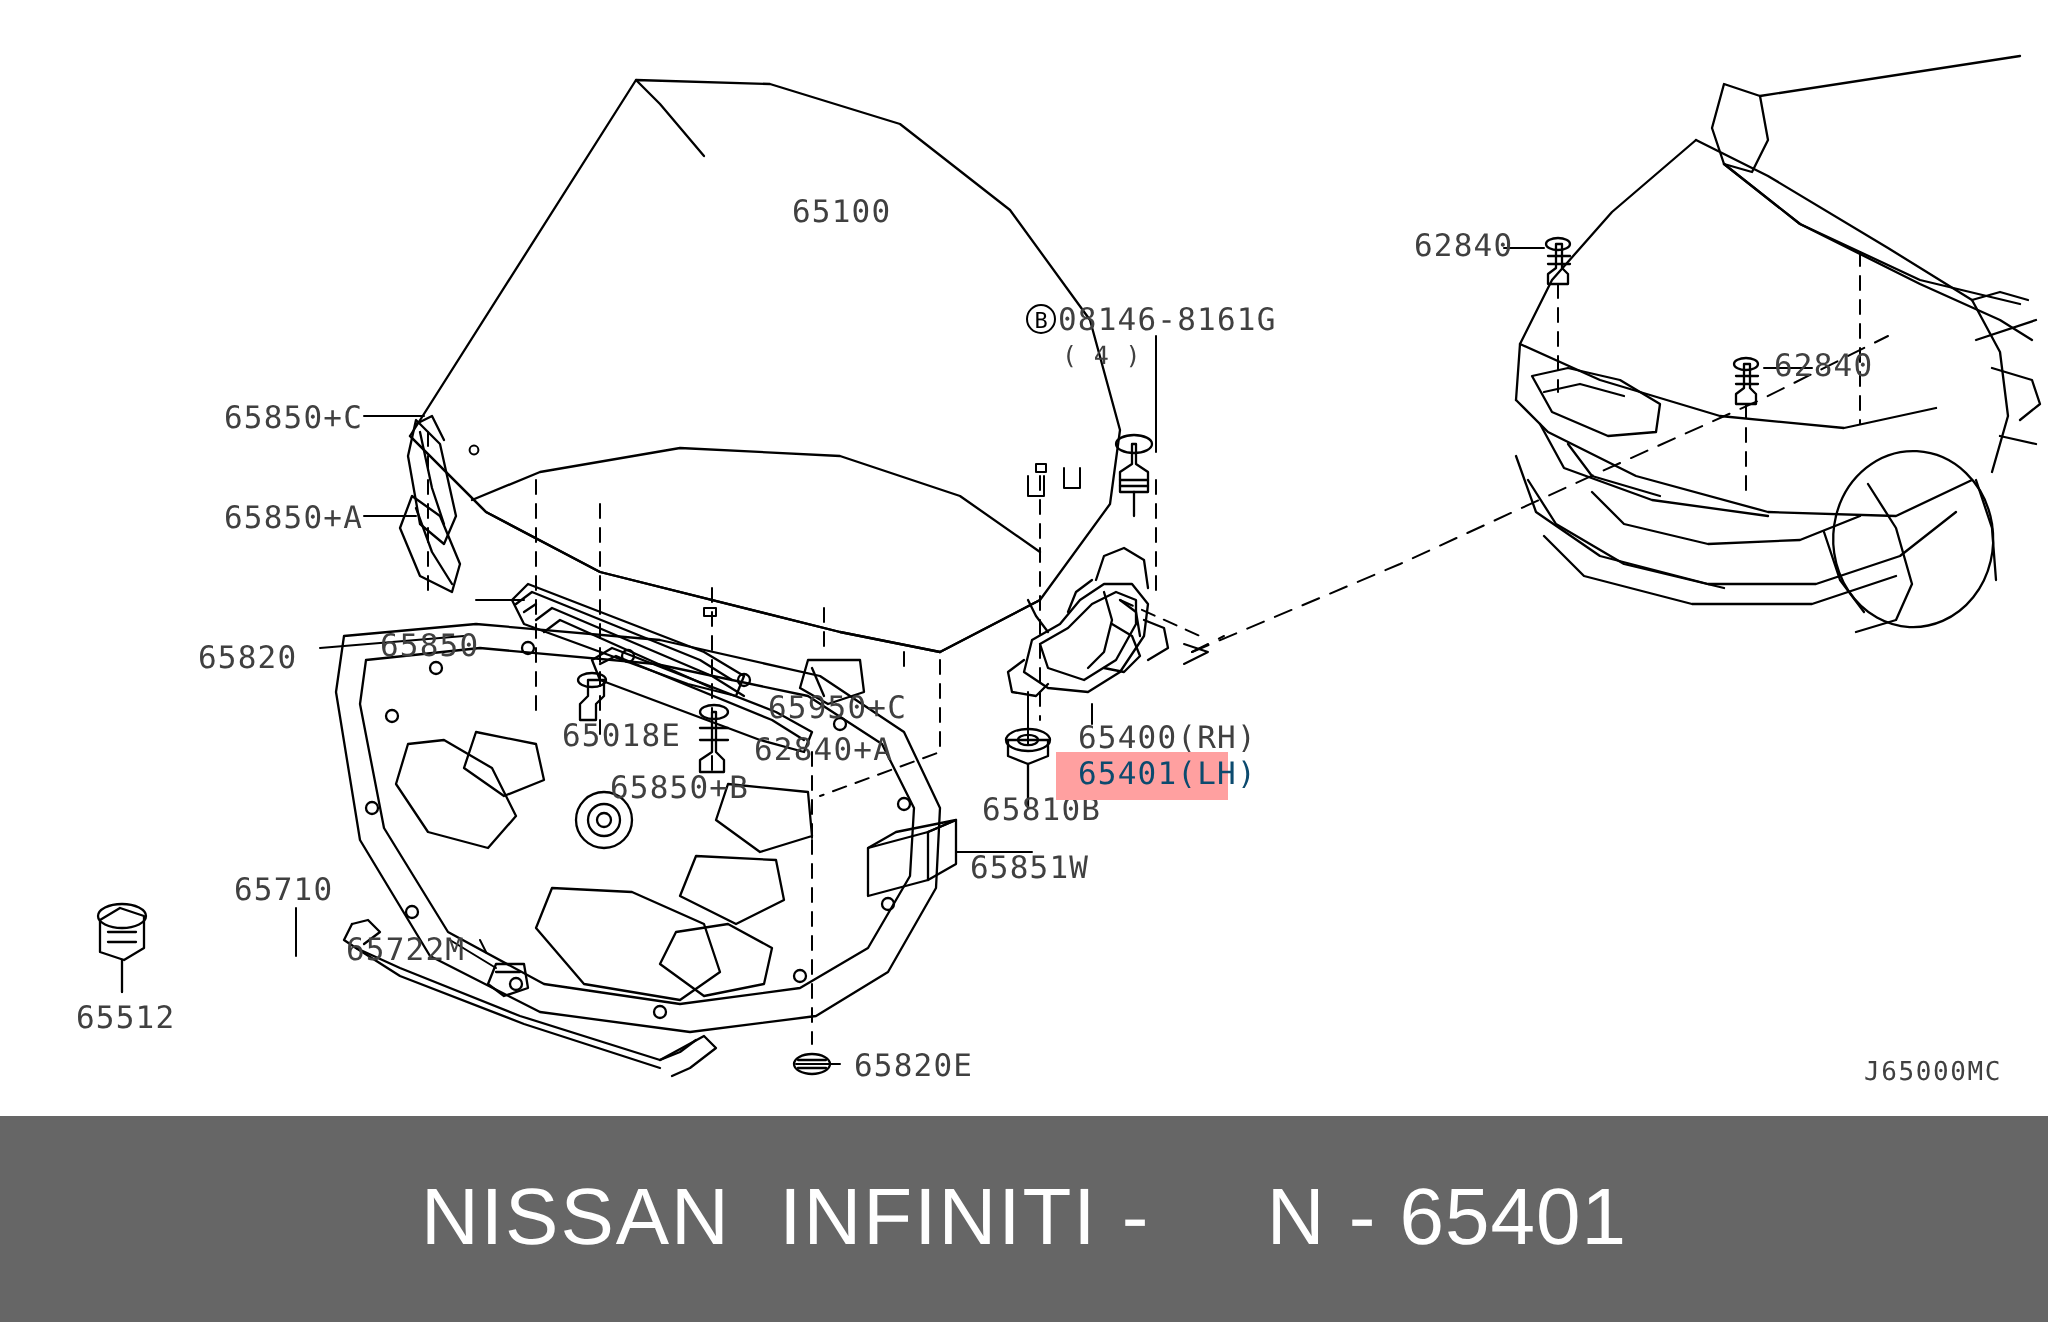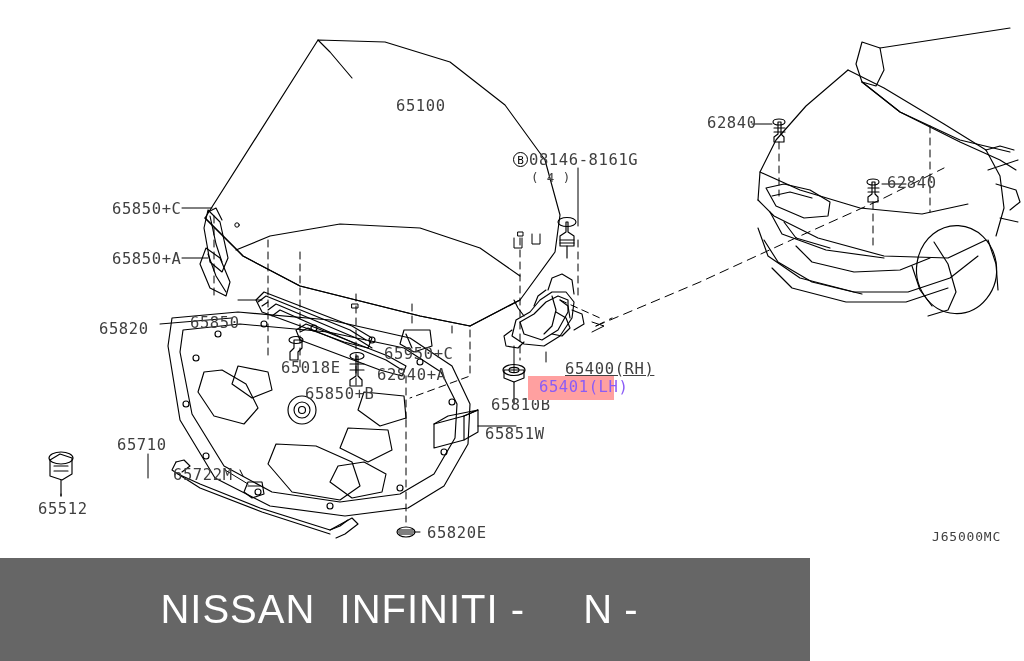--- a/index.html
+++ b/index.html
@@ -27,34 +27,34 @@
   }
   .lbl.sm{font-size:12.5px;letter-spacing:0.4px;}
   .lbl.code{font-size:13px;letter-spacing:0.8px;}
 
   
   .hl-box{
     position:absolute;
     background:#ffa0a0;
     z-index:1;
   }
-  .lbl.hl{color:#8b5cf6;z-index:2;}
+  .lbl.hl{color:#0c4a6e;z-index:2;}
 
   .circ-b{
     position:absolute;
     width:15px;height:15px;
     border:1.4px solid #000;border-radius:50%;
     font-family:"DejaVu Sans Mono", monospace;
     font-size:11px;line-height:15px;text-align:center;color:#000;
     box-sizing:border-box;
   }
 
   
   #footer{
-    position:absolute;left:0;top:558px;width:810px;height:103px;
+    position:absolute;left:0;top:558px;width:1024px;height:103px;
     background:#666666;
     display:flex;align-items:center;justify-content:center;
   }
   #footer-inner{
     display:flex;align-items:baseline;color:#ffffff;
     font-family:"Liberation Sans", sans-serif;
     font-weight:400;
   }
   .ft-brand{font-size:40px;letter-spacing:1px;white-space:pre;}
   .ft-part{font-size:40px;letter-spacing:0.5px;white-space:pre;}
@@ -344,21 +344,21 @@
 
         <g stroke-width="1">
           <path d="M592 322 L604 326 L592 332"></path>
         </g>
 
       </g>
     </svg>
 
     <div class="hl-box" style="left:528px;top:376px;width:86px;height:24px;"></div>
 
-    <div class="lbl" style="left:565px;top:362px;text-decoration:underline;">65400(RH)</div>
+    <div class="lbl" style="left:539px;top:362px;">65400(RH)</div>
     <div class="lbl hl" style="left:539px;top:380px;">65401(LH)</div>
 
     <div class="circ-b" style="left:513px;top:152px;">B</div>
     <div class="lbl" style="left:529px;top:153px;">08146-8161G</div>
     <div class="lbl sm" style="left:531px;top:172px;">( 4 )</div>
 
     <div class="lbl" style="left:396px;top:99px;">65100</div>
     <div class="lbl" style="left:112px;top:202px;">65850+C</div>
     <div class="lbl" style="left:112px;top:252px;">65850+A</div>
     <div class="lbl" style="left:190px;top:296px;margin-top:20px;">65850</div>
@@ -380,16 +380,17 @@
 
   </div>
 
   <div id="footer">
     <div id="footer-inner">
       <span class="ft-brand">NISSAN  INFINITI</span>
       <span class="ft-brand"> - </span>
       <span class="ft-gap"></span>
       <span class="ft-ref">N</span>
       <span class="ft-ref"> - </span>
+      <span class="ft-ref">65401</span>
     </div>
   </div>
 
 </div>
 
 </body></html>

